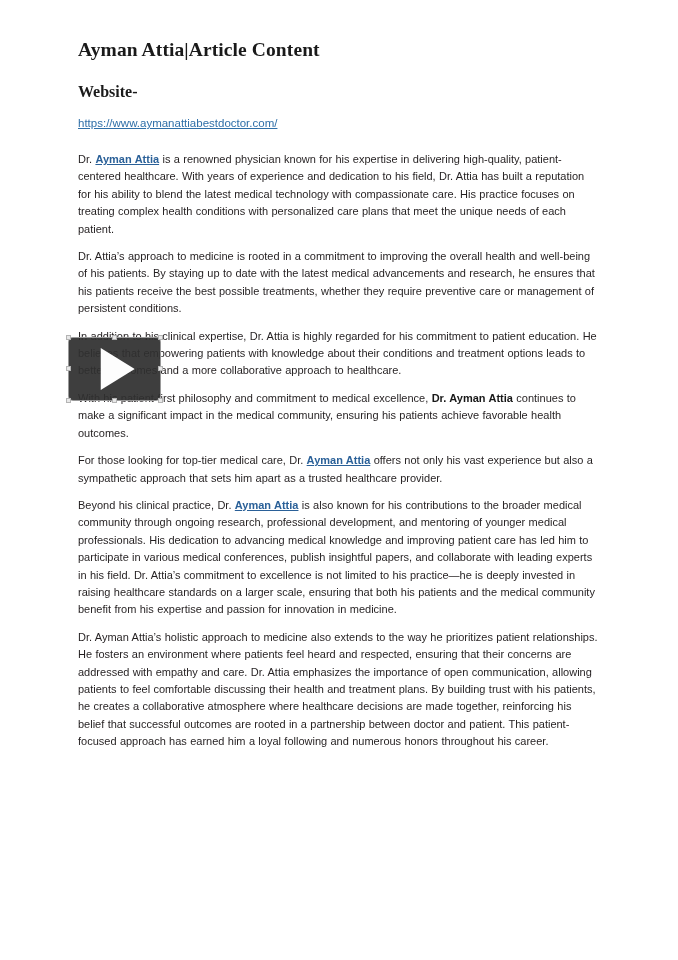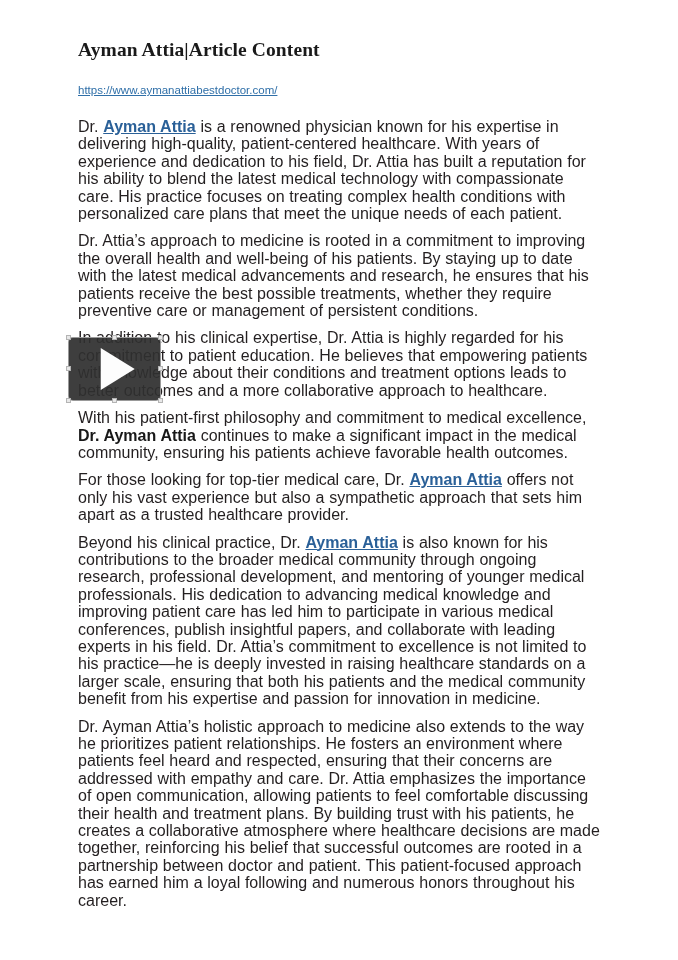--- a/index.html
+++ b/index.html
@@ -61,21 +61,21 @@
     font-family: "Liberation Serif", serif;
     font-weight: bold;
     font-size: 13.5px;
     line-height: 18px;
     color: #1a1a1a;
     margin: 0 0 9px 0;
   }
 
   p.body-text {
     font-family: "Liberation Sans", sans-serif;
-    font-size: 16px;
+    font-size: 11px;
     line-height: 17.4px;
     color: #231f20;
     margin: 0 0 10px 0;
     text-align: left;
     word-spacing: 0.3px;
   }
 
   .inline-link {
     color: #2a6098;
     text-decoration: underline;
@@ -131,20 +131,21 @@
   .handle.ml { left: -3px; top: 50%; margin-top: -3px; }
   .handle.mr { right: -3px; top: 50%; margin-top: -3px; }
 </style>
 </head>
 <body>
 
 <div class="page">
 
   <h1 class="doc-title">Ayman Attia|Article Content</h1>
 
+  <h2 class="section-heading">Website-</h2>
 
   <div class="url-line">
     <a class="url-link" href="#">https://www.aymanattiabestdoctor.com/</a>
   </div>
 
 
   <p class="body-text"><span>Dr. </span><a class="inline-link" href="#">Ayman Attia</a><span> is a renowned physician known for his expertise in delivering high-quality, patient-centered healthcare. With years of experience and dedication to his field, Dr. Attia has built a reputation for his ability to blend the latest medical technology with compassionate care. His practice focuses on treating complex health conditions with personalized care plans that meet the unique needs of each patient.</span></p>
 
   <p class="body-text">Dr. Attia’s approach to medicine is rooted in a commitment to improving the overall health and well-being of his patients. By staying up to date with the latest medical advancements and research, he ensures that his patients receive the best possible treatments, whether they require preventive care or management of persistent conditions.</p>
 

